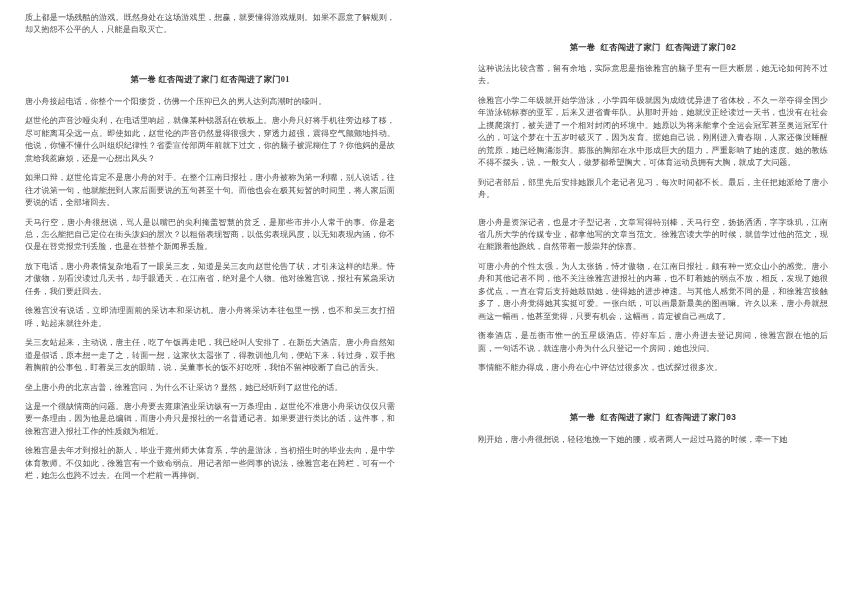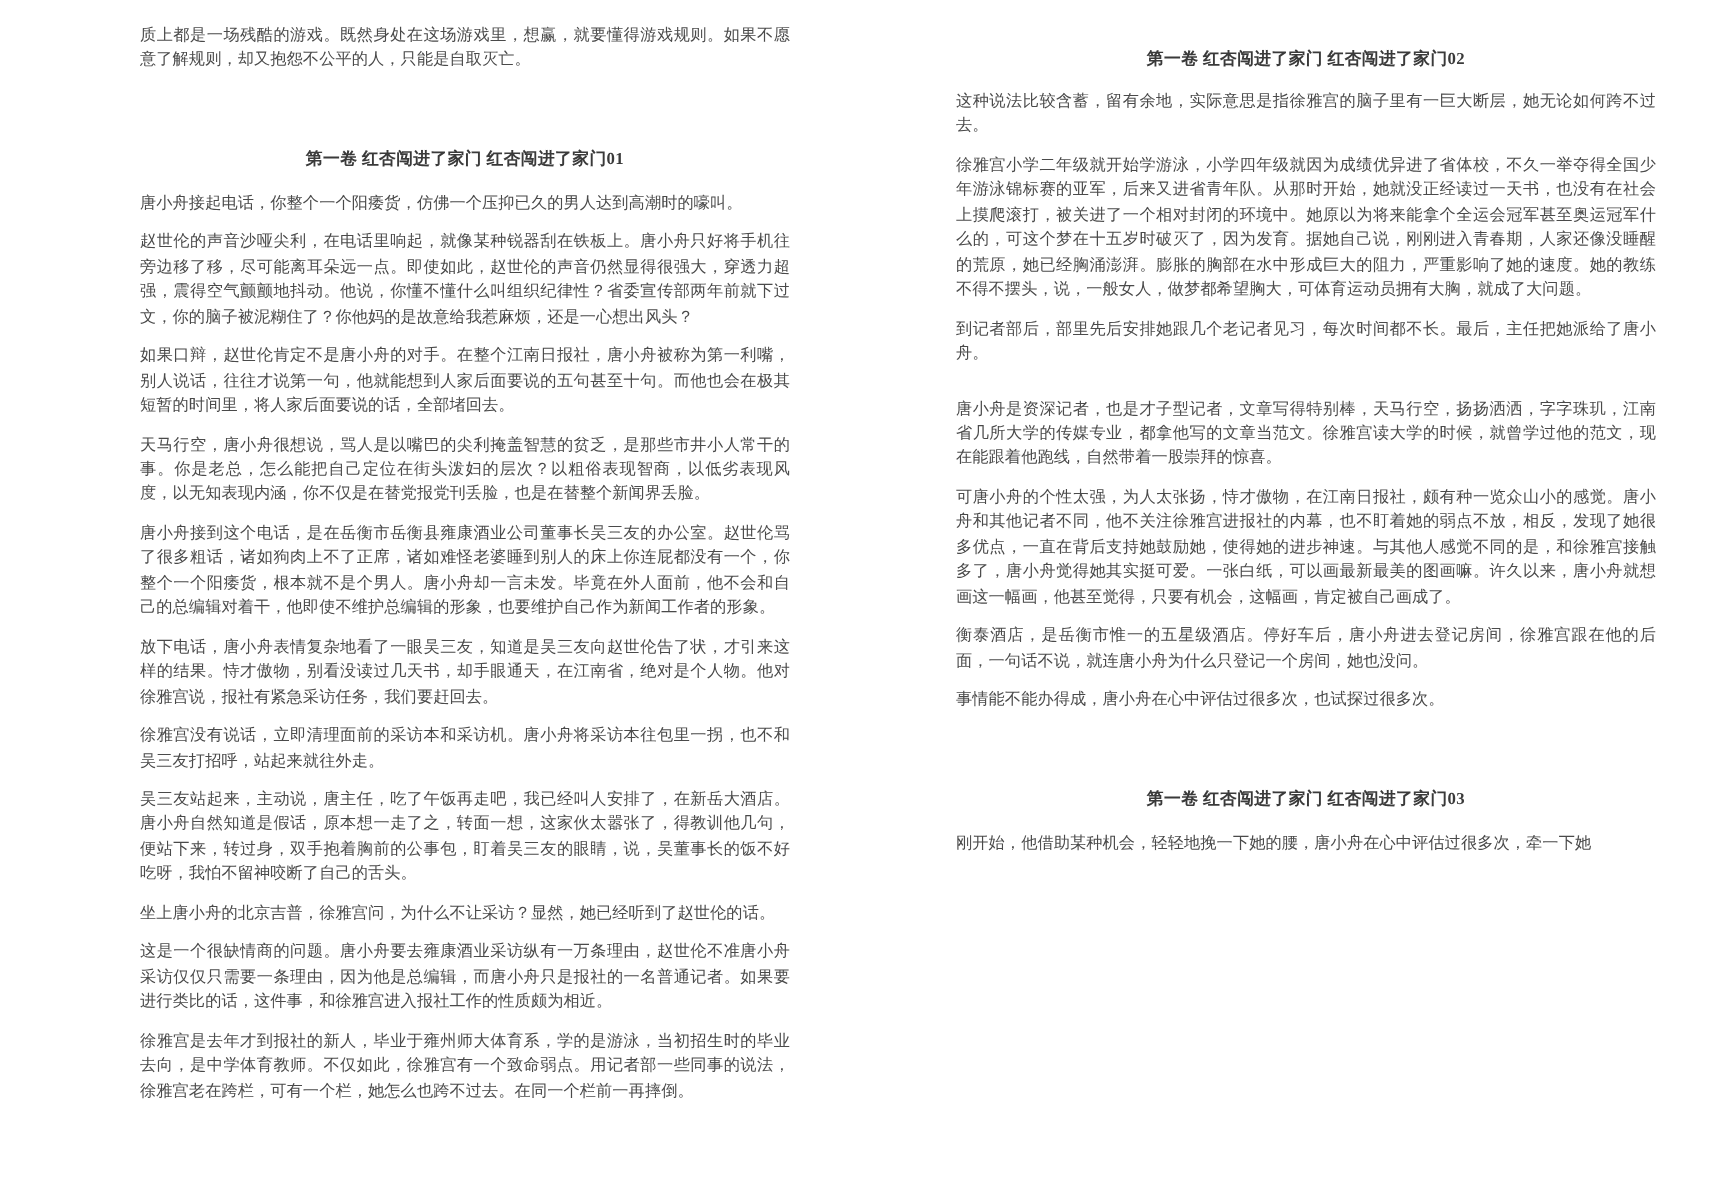--- a/index.html
+++ b/index.html
@@ -44,22 +44,22 @@
   }
 
   .page {
     position: relative;
     width: 431px;
     height: 601px;
     box-sizing: border-box;
     background: #ffffff;
     overflow: hidden;
   }
-  .page-left  { padding: 12px 36px 10px 70px; }
-  .page-right { padding: 2px 34px 10px 47px; }
+  .page-left  { padding: 12px 36px 10px 25px; }
+  .page-right { padding: 20px 34px 10px 47px; font-family: Liberation Mono, monospace; }
 
   .page-body {
     width: 100%;
     height: 100%;
   }
 
   p.para {
     margin: 0 0 7px 0;
     font-size: 8.1px;
     line-height: 12.45px;
@@ -104,21 +104,20 @@
   <div class="edge-rule right"></div>
 
   <div class="page page-left">
     <div class="page-body" id="left-page-body">
         <p class="para">质上都是一场残酷的游戏。既然身处在这场游戏里，想赢，就要懂得游戏规则。如果不愿意了解规则，却又抱怨不公平的人，只能是自取灭亡。</p>
         <h2 class="chapter-heading mid-page">第一卷 红杏闯进了家门 红杏闯进了家门01</h2>
         <p class="para">唐小舟接起电话，你整个一个阳痿货，仿佛一个压抑已久的男人达到高潮时的嚎叫。</p>
         <p class="para">赵世伦的声音沙哑尖利，在电话里响起，就像某种锐器刮在铁板上。唐小舟只好将手机往旁边移了移，尽可能离耳朵远一点。即使如此，赵世伦的声音仍然显得很强大，穿透力超强，震得空气颤颤地抖动。他说，你懂不懂什么叫组织纪律性？省委宣传部两年前就下过文，你的脑子被泥糊住了？你他妈的是故意给我惹麻烦，还是一心想出风头？</p>
         <p class="para">如果口辩，赵世伦肯定不是唐小舟的对手。在整个江南日报社，唐小舟被称为第一利嘴，别人说话，往往才说第一句，他就能想到人家后面要说的五句甚至十句。而他也会在极其短暂的时间里，将人家后面要说的话，全部堵回去。</p>
         <p class="para">天马行空，唐小舟很想说，骂人是以嘴巴的尖利掩盖智慧的贫乏，是那些市井小人常干的事。你是老总，怎么能把自己定位在街头泼妇的层次？以粗俗表现智商，以低劣表现风度，以无知表现内涵，你不仅是在替党报党刊丢脸，也是在替整个新闻界丢脸。</p>
-        <p class="para">唐小舟接到这个电话，是在岳衡市岳衡县雍康酒业公司董事长吴三友的办公室。赵世伦骂了很多粗话，诸如狗肉上不了正席，诸如难怪老婆睡到别人的床上你连屁都没有一个，你整个一个阳痿货，根本就不是个男人。唐小舟却一言未发。毕竟在外人面前，他不会和自己的总编辑对着干，他即使不维护总编辑的形象，也要维护自己作为新闻工作者的形象。</p>
         <p class="para">放下电话，唐小舟表情复杂地看了一眼吴三友，知道是吴三友向赵世伦告了状，才引来这样的结果。恃才傲物，别看没读过几天书，却手眼通天，在江南省，绝对是个人物。他对徐雅宫说，报社有紧急采访任务，我们要赶回去。</p>
         <p class="para">徐雅宫没有说话，立即清理面前的采访本和采访机。唐小舟将采访本往包里一拐，也不和吴三友打招呼，站起来就往外走。</p>
         <p class="para">吴三友站起来，主动说，唐主任，吃了午饭再走吧，我已经叫人安排了，在新岳大酒店。唐小舟自然知道是假话，原本想一走了之，转面一想，这家伙太嚣张了，得教训他几句，便站下来，转过身，双手抱着胸前的公事包，盯着吴三友的眼睛，说，吴董事长的饭不好吃呀，我怕不留神咬断了自己的舌头。</p>
         <p class="para">坐上唐小舟的北京吉普，徐雅宫问，为什么不让采访？显然，她已经听到了赵世伦的话。</p>
         <p class="para">这是一个很缺情商的问题。唐小舟要去雍康酒业采访纵有一万条理由，赵世伦不准唐小舟采访仅仅只需要一条理由，因为他是总编辑，而唐小舟只是报社的一名普通记者。如果要进行类比的话，这件事，和徐雅宫进入报社工作的性质颇为相近。</p>
         <p class="para">徐雅宫是去年才到报社的新人，毕业于雍州师大体育系，学的是游泳，当初招生时的毕业去向，是中学体育教师。不仅如此，徐雅宫有一个致命弱点。用记者部一些同事的说法，徐雅宫老在跨栏，可有一个栏，她怎么也跨不过去。在同一个栏前一再摔倒。</p>
       </div>
   </div>
 
   <div class="page page-right">
@@ -126,17 +125,17 @@
         <h2 class="chapter-heading first-on-page">第一卷 红杏闯进了家门 红杏闯进了家门02</h2>
         <p class="para">这种说法比较含蓄，留有余地，实际意思是指徐雅宫的脑子里有一巨大断层，她无论如何跨不过去。</p>
         <p class="para">徐雅宫小学二年级就开始学游泳，小学四年级就因为成绩优异进了省体校，不久一举夺得全国少年游泳锦标赛的亚军，后来又进省青年队。从那时开始，她就没正经读过一天书，也没有在社会上摸爬滚打，被关进了一个相对封闭的环境中。她原以为将来能拿个全运会冠军甚至奥运冠军什么的，可这个梦在十五岁时破灭了，因为发育。据她自己说，刚刚进入青春期，人家还像没睡醒的荒原，她已经胸涌澎湃。膨胀的胸部在水中形成巨大的阻力，严重影响了她的速度。她的教练不得不摆头，说，一般女人，做梦都希望胸大，可体育运动员拥有大胸，就成了大问题。</p>
         <p class="para">到记者部后，部里先后安排她跟几个老记者见习，每次时间都不长。最后，主任把她派给了唐小舟。</p>
         <div class="spacer-block"></div>
         <p class="para">唐小舟是资深记者，也是才子型记者，文章写得特别棒，天马行空，扬扬洒洒，字字珠玑，江南省几所大学的传媒专业，都拿他写的文章当范文。徐雅宫读大学的时候，就曾学过他的范文，现在能跟着他跑线，自然带着一股崇拜的惊喜。</p>
         <p class="para">可唐小舟的个性太强，为人太张扬，恃才傲物，在江南日报社，颇有种一览众山小的感觉。唐小舟和其他记者不同，他不关注徐雅宫进报社的内幕，也不盯着她的弱点不放，相反，发现了她很多优点，一直在背后支持她鼓励她，使得她的进步神速。与其他人感觉不同的是，和徐雅宫接触多了，唐小舟觉得她其实挺可爱。一张白纸，可以画最新最美的图画嘛。许久以来，唐小舟就想画这一幅画，他甚至觉得，只要有机会，这幅画，肯定被自己画成了。</p>
         <p class="para">衡泰酒店，是岳衡市惟一的五星级酒店。停好车后，唐小舟进去登记房间，徐雅宫跟在他的后面，一句话不说，就连唐小舟为什么只登记一个房间，她也没问。</p>
         <p class="para">事情能不能办得成，唐小舟在心中评估过很多次，也试探过很多次。</p>
         <h2 class="chapter-heading mid-page">第一卷 红杏闯进了家门 红杏闯进了家门03</h2>
-        <p class="para">刚开始，他借助某种机会，轻轻地挽一下她的腰，唐小舟在心中评估过很多次，牵一下她</p>
+        <p class="para">刚开始，唐小舟很想说，轻轻地挽一下她的腰，或者两人一起过马路的时候，牵一下她</p>
       </div>
   </div>
 
 </div>
 
 </body></html>

